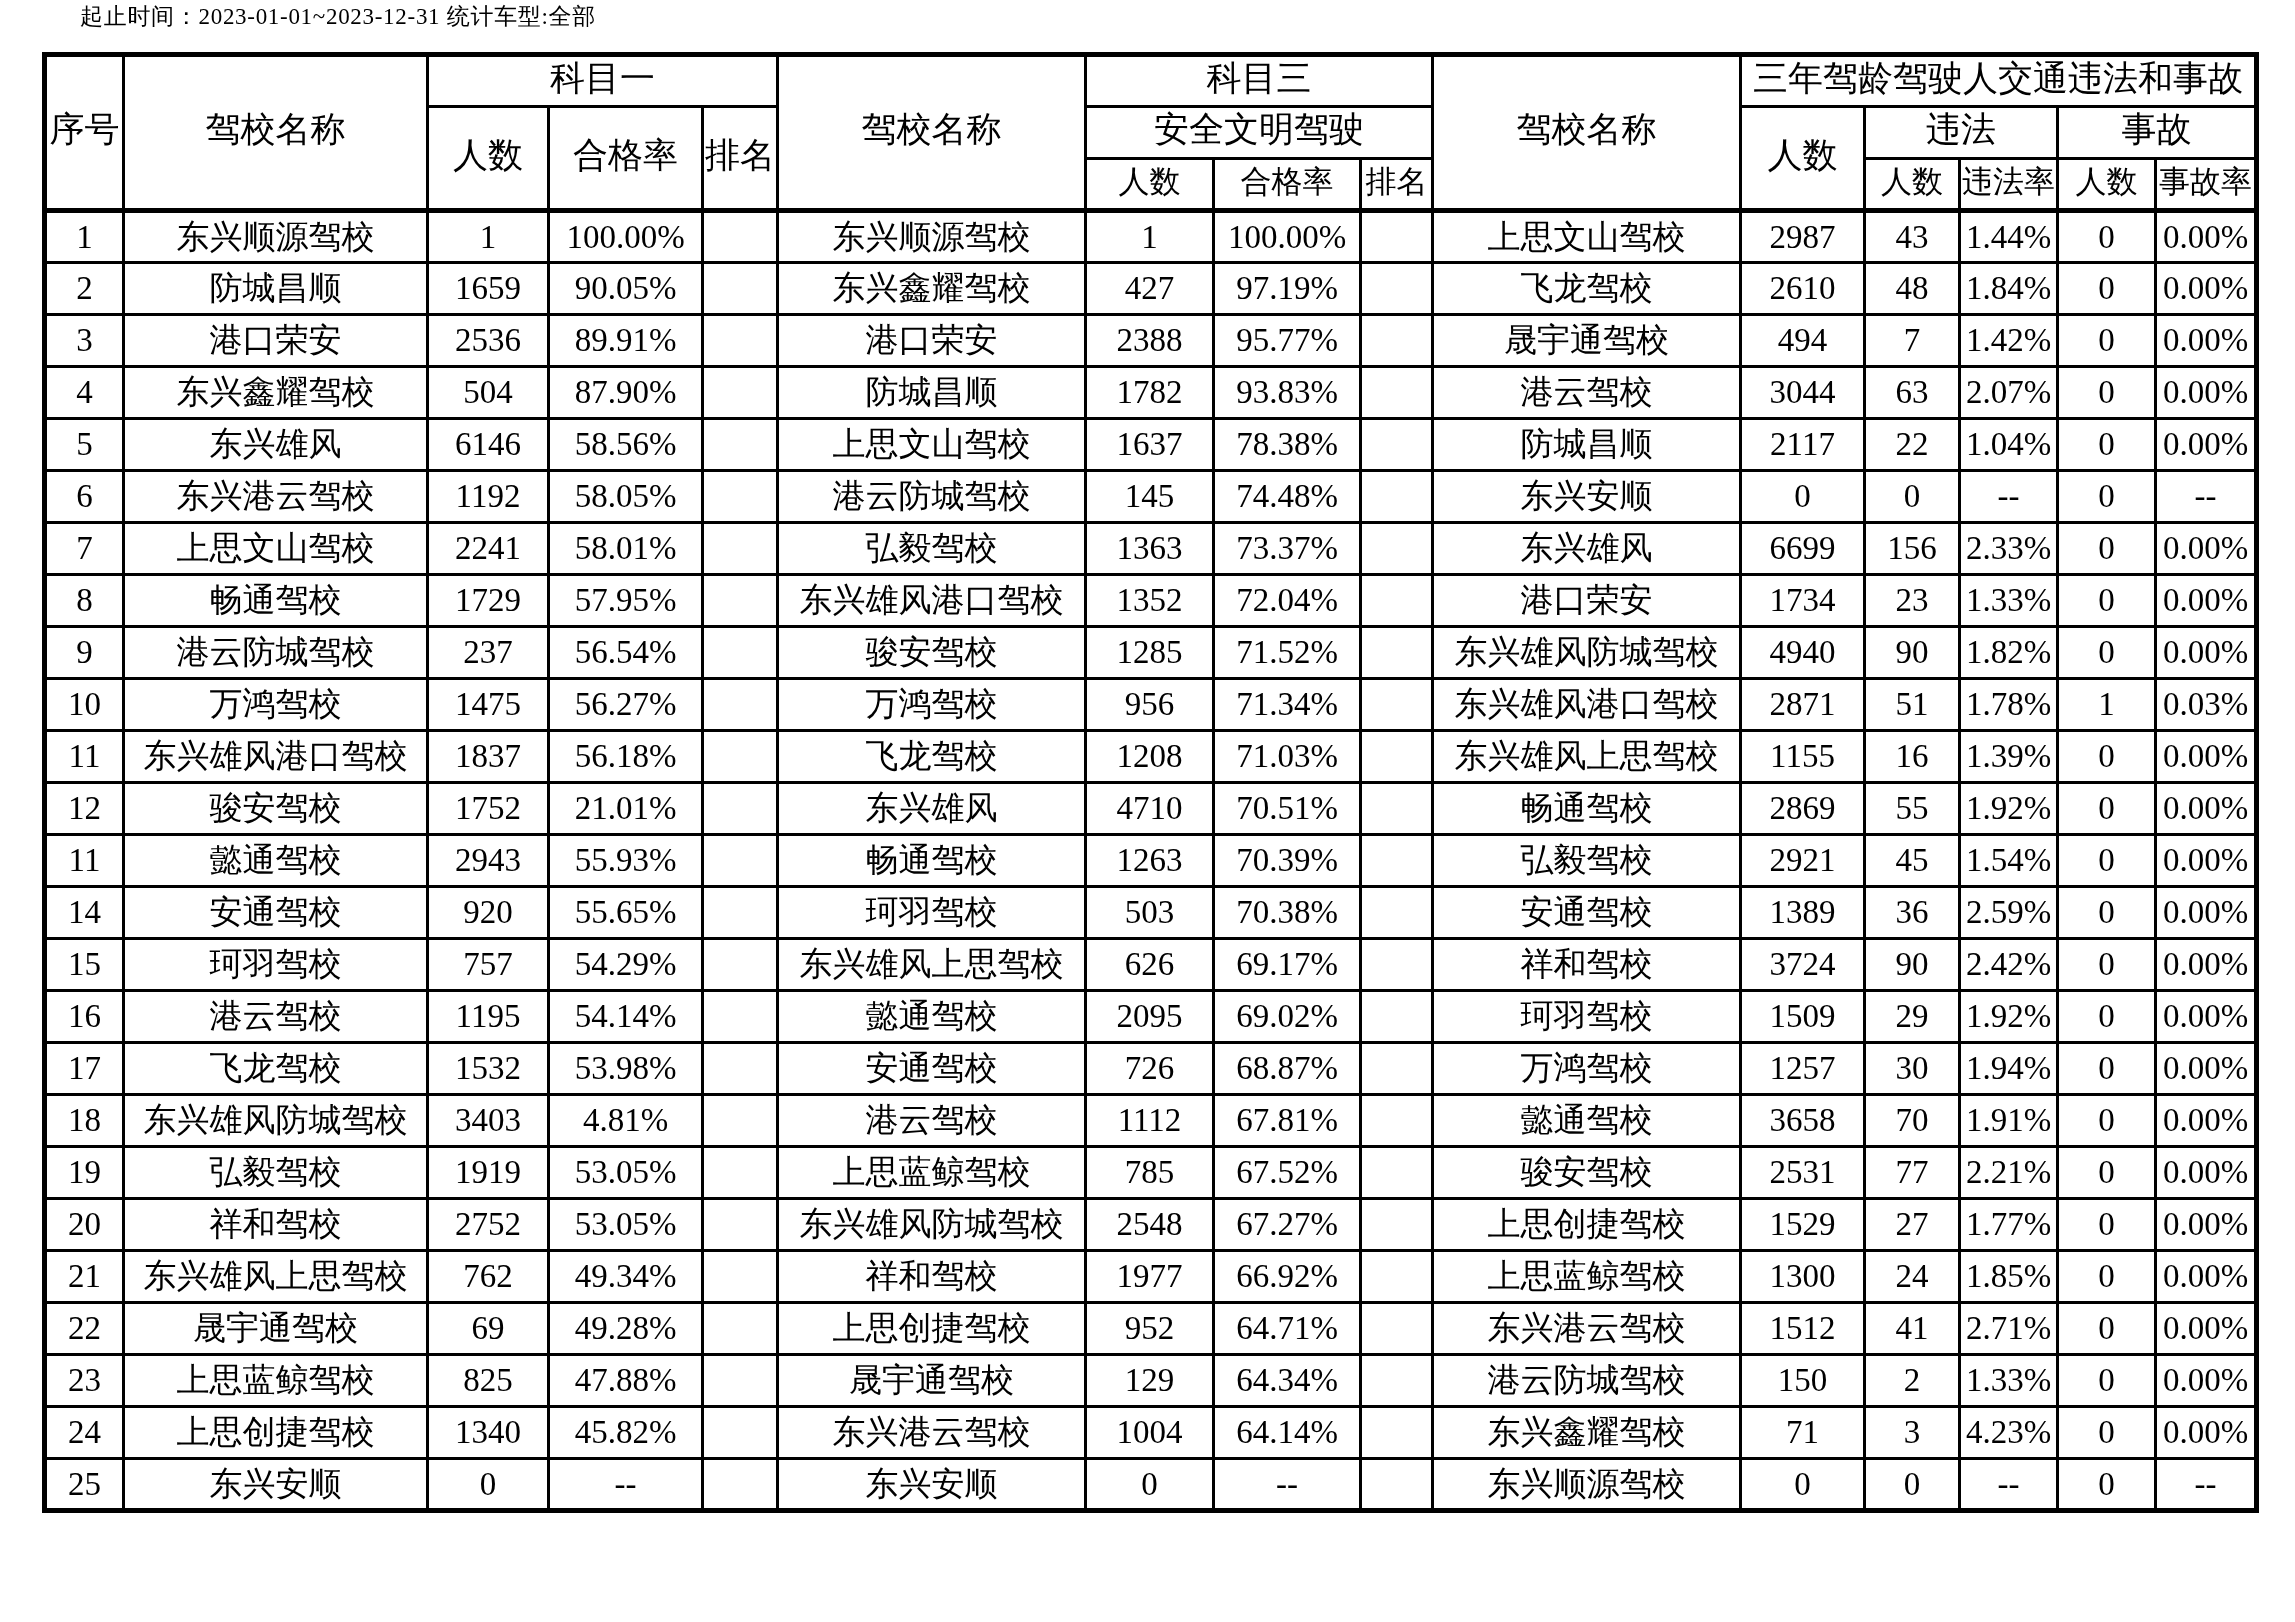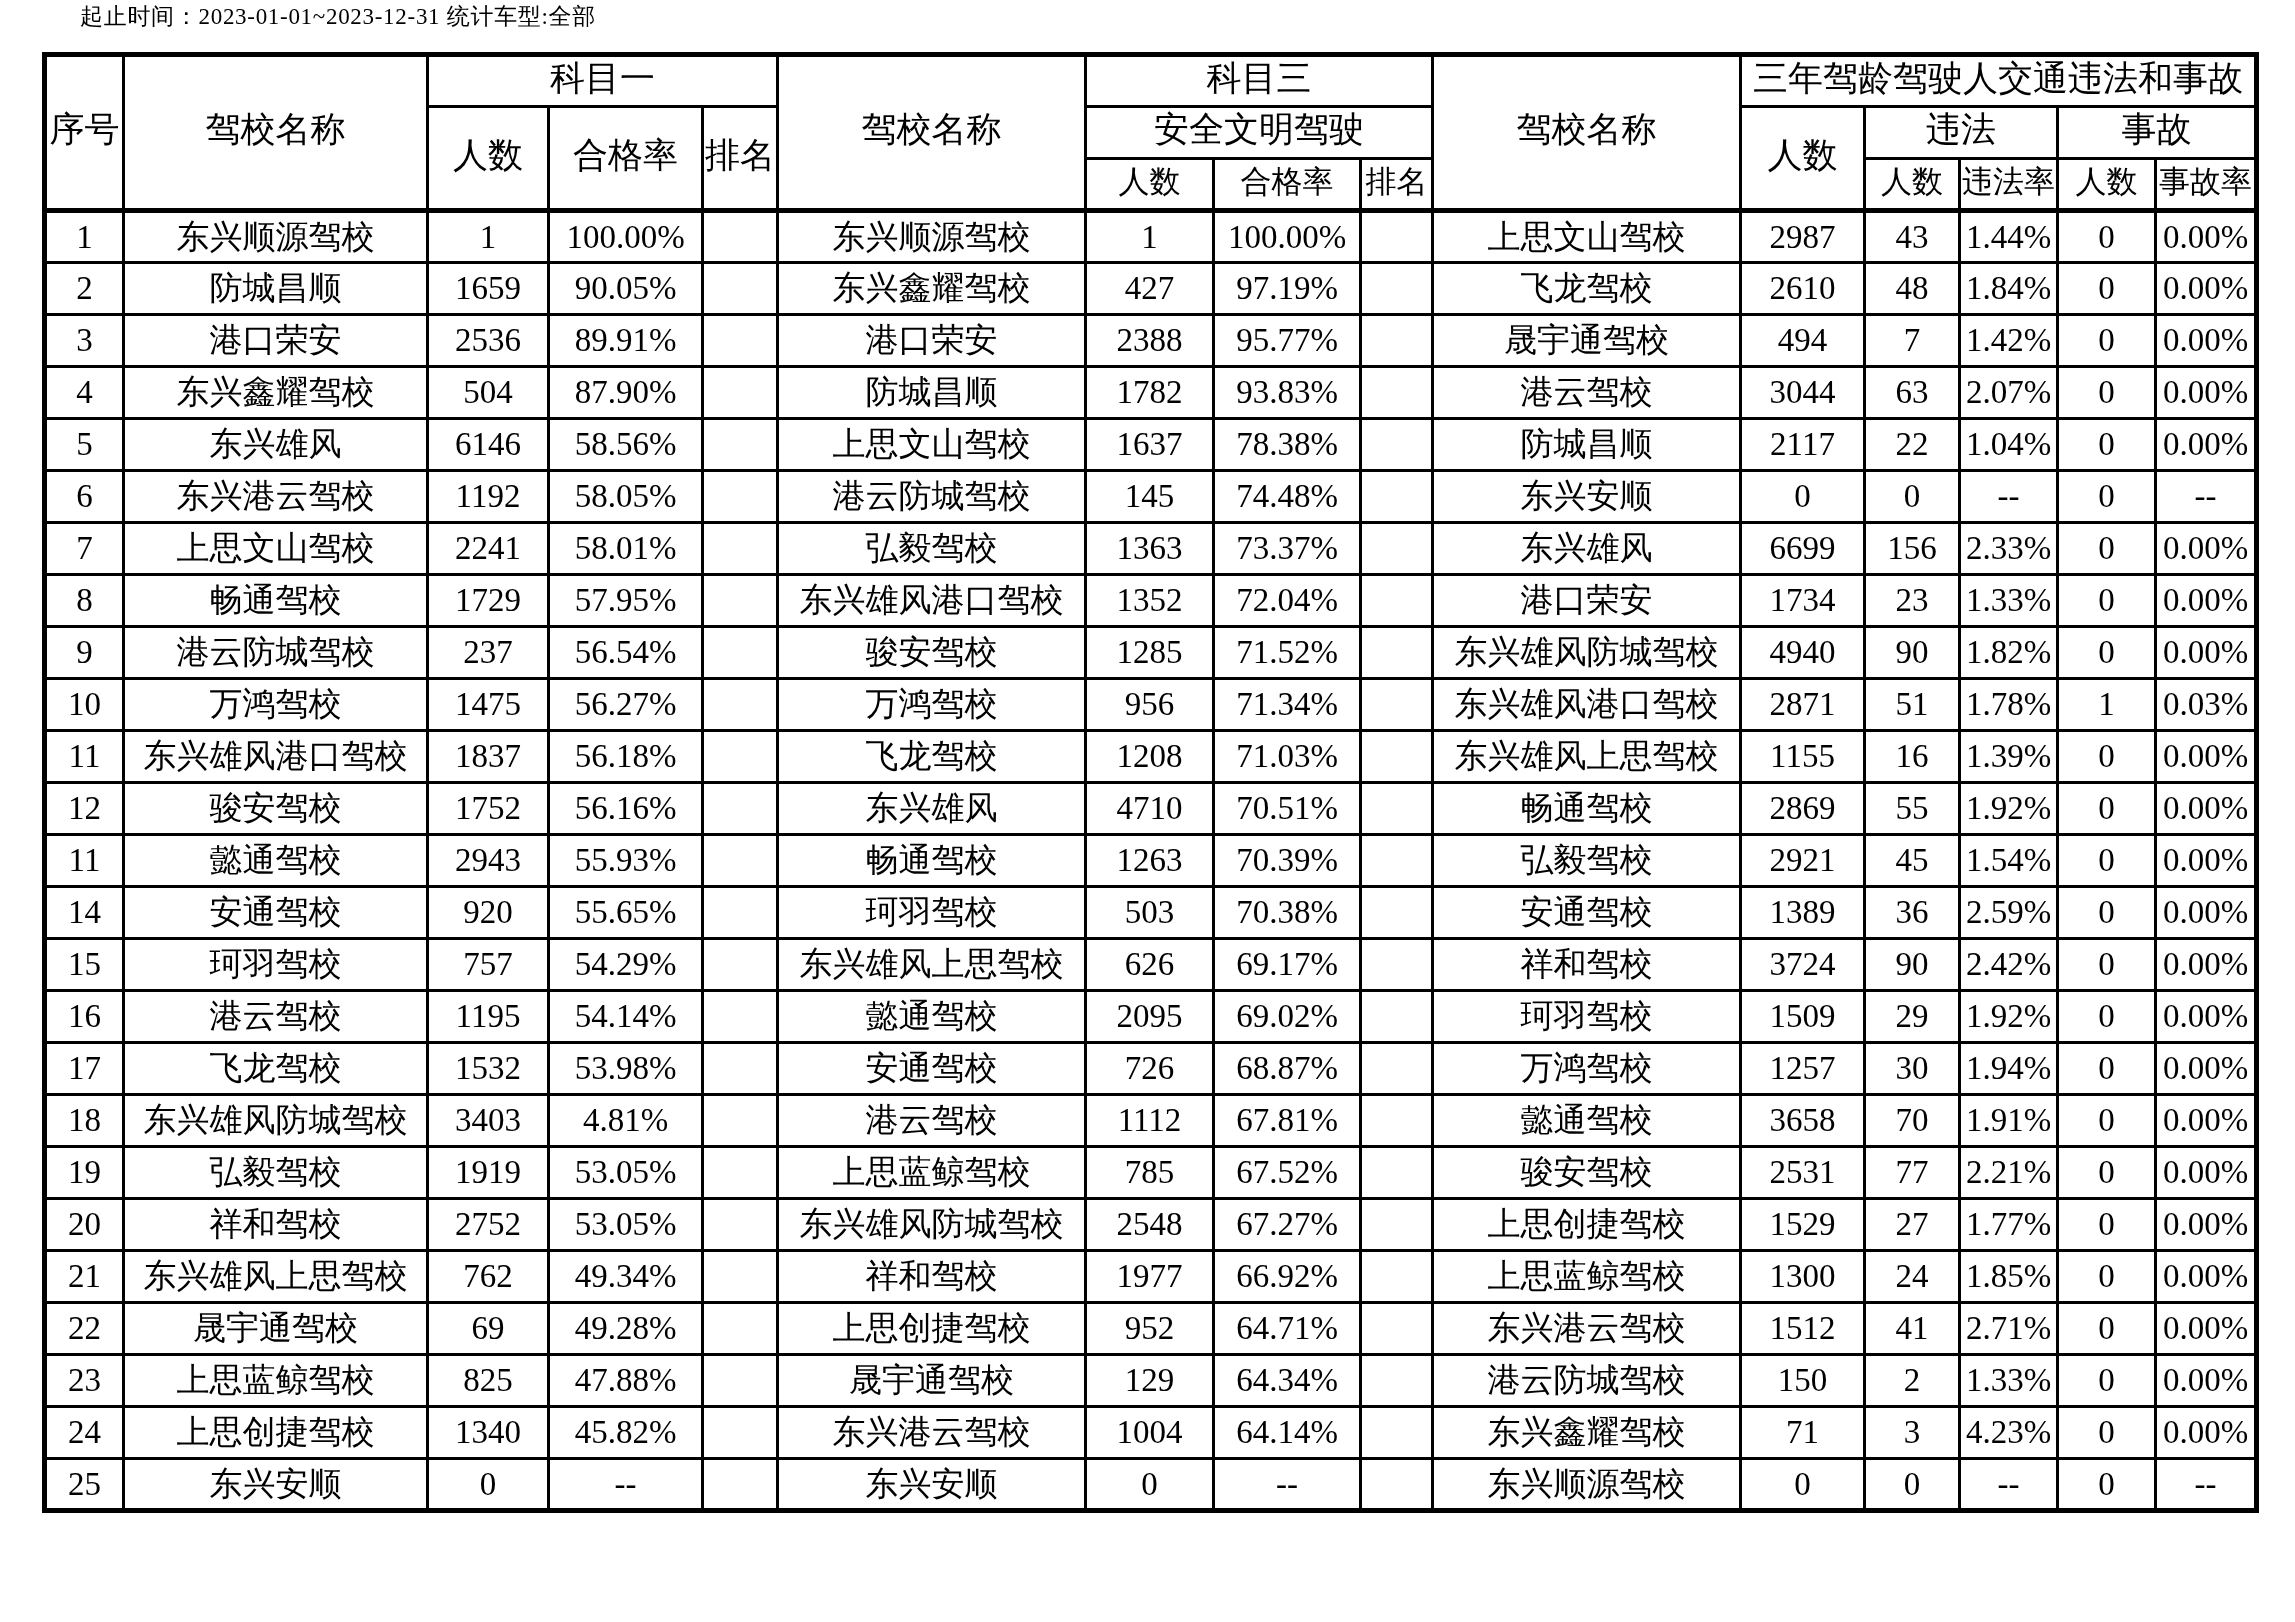--- a/index.html
+++ b/index.html
@@ -293,21 +293,21 @@
           <td>1155</td>
           <td>16</td>
           <td>1.39%</td>
           <td>0</td>
           <td>0.00%</td>
         </tr>
         <tr>
           <td>12</td>
           <td>骏安驾校</td>
           <td>1752</td>
-          <td>56.16%</td>
+          <td>21.01%</td>
           <td></td>
           <td>东兴雄风</td>
           <td>4710</td>
           <td>70.51%</td>
           <td></td>
           <td>畅通驾校</td>
           <td>2869</td>
           <td>55</td>
           <td>1.92%</td>
           <td>0</td>

